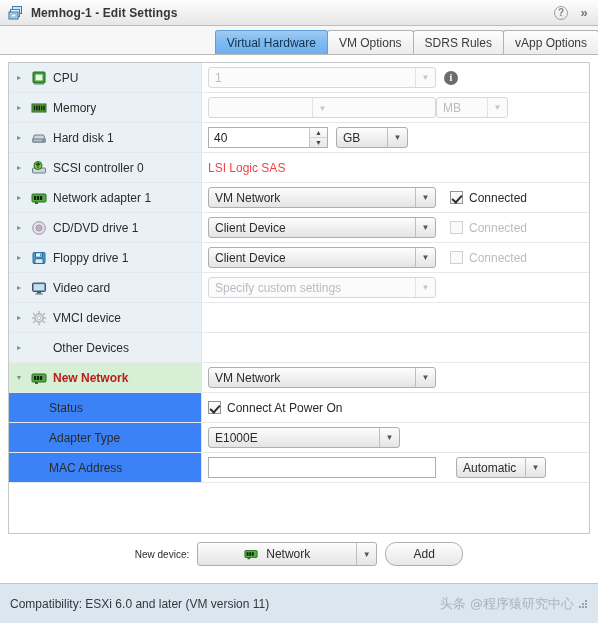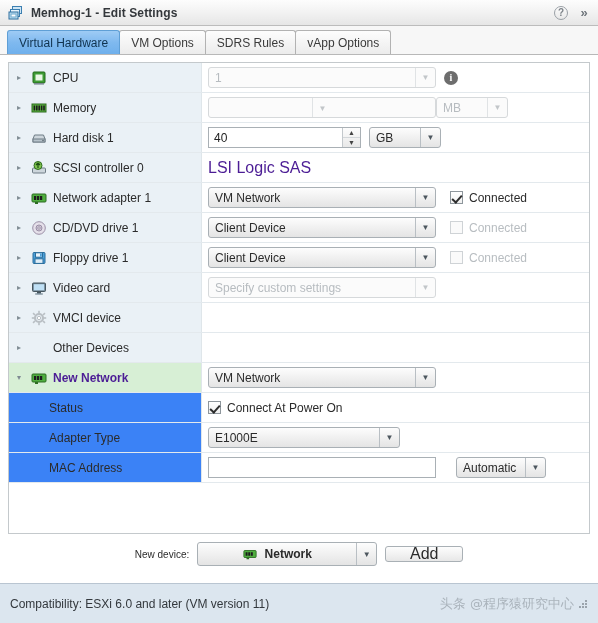--- a/index.html
+++ b/index.html
@@ -44,20 +44,21 @@
   .dbl-chevron { color: #6f767c; font-size: 13px; line-height: 13px; font-weight: bold; }
 
   
   #tabstrip {
     height: 29px;
     background: #f7f7f7;
     padding: 3px 0 0 7px;
     display: flex;
     align-items: flex-end;
     border-bottom: 1px solid #b8b8b8;
+    justify-content: flex-end;
   }
   .tab {
     height: 24px;
     padding: 0 11px;
     display: flex; align-items: center;
     font-size: 12px;
     border: 1px solid #b2b2b2;
     border-bottom: none;
     border-radius: 3px 3px 0 0;
     background: linear-gradient(to bottom,#fdfdfd,#ececec);
@@ -91,21 +92,21 @@
   .cell-label {
     width: 193px;
     flex: 0 0 193px;
     height: 100%;
     background: #eaf1f6;
     border-right: 1px solid #dfe6ea;
     display: flex; align-items: center;
     padding-left: 8px;
   }
   .row.selected .cell-label { background: #d7efd5; }
-  .row.selected .label-text { font-weight: bold; color: #4c1d95; }
+  .row.selected .label-text { font-weight: bold; color: #b91c1c; }
   .row.sub .cell-label { background: #3b82f6; padding-left: 40px; }
   .cell-value {
     flex: 1 1 auto;
     height: 100%;
     display: flex; align-items: center;
     padding-left: 6px;
     background: #ffffff;
   }
   .twisty {
     width: 12px; flex: 0 0 12px;
@@ -186,47 +187,47 @@
     content: "";
     position: absolute; left: 3px; top: 1px;
     width: 4px; height: 8px;
     border: solid #2c2c2c;
     border-width: 0 2px 2px 0;
     transform: rotate(42deg);
   }
   .chk.disabled { color: #b8bdc1; }
   .chk.disabled .box { border-color: #cfd3d6; background: #fafafa; }
 
-  .plaintext { font-size: 16px; color: #4c1d95; }
+  .plaintext { font-size: 12px; color: #ef4444; }
 
   .info-icon {
     width: 14px; height: 14px; border-radius: 50%;
     background: #6d6d6d; color: #fff;
     font-size: 10px; font-weight: bold;
     display: flex; align-items: center; justify-content: center;
     margin-left: 8px; flex: 0 0 14px;
     font-family: "Liberation Serif", serif;
   }
 
   
   #newdevbar {
     height: 40px;
     display: flex; align-items: center; justify-content: center;
     gap: 8px;
     background: #ffffff;
   }
   #newdevbar .nd-label { font-size: 10px; color: #2b2b2b; }
   .btn {
-    height: 16px;
+    height: 24px;
     min-width: 78px;
     border: 1px solid #a9b0b5;
-    border-radius: 3px;
+    border-radius: 11px;
     background: linear-gradient(to bottom,#fdfdfd,#e7e7e7);
     display: flex; align-items: center; justify-content: center;
-    font-size: 16px; color: #2b2b2b;
+    font-size: 12px; color: #2b2b2b;
   }
 
   
   #statusbar {
     position: absolute;
     left: 0; right: 0; bottom: 0;
     height: 40px;
     background: #dce6ef;
     border-top: 1px solid #b9c5d1;
     display: flex; align-items: center;
@@ -323,21 +324,21 @@
         <div class="cell-label">
           <span class="twisty">▸</span>
           <svg viewBox="0 0 16 16" class="dev-icon">
             <path d="M2 9 L3.5 5 H12.5 L14 9 V12 H2 Z" fill="#cdd6dc" stroke="#6f7d86"></path>
             <rect x="2" y="9" width="12" height="3" fill="#b7c3cb" stroke="#6f7d86"></rect>
             <circle cx="12" cy="10.5" r="0.8" fill="#56646d"></circle>
           </svg>
           <span class="label-text">Hard disk 1</span>
         </div>
         <div class="cell-value">
-          <div class="spin" style="width: 153px;">
+          <div class="spin" style="width: 120px;">
             <span class="sv">40</span>
             <span class="btns">
               <div>▲</div>
               <div>▼</div>
             </span>
           </div>
           <div class="combo" style="width: 72px; margin-left: 8px;">
             <span class="cv">GB</span>
             <span class="arrow">▼</span>
           </div>
@@ -522,21 +523,21 @@
             <span class="arrow">▼</span>
           </div>
         </div>
       </div>
     </div>
 </div>
 
 <div id="newdevbar">
   <span class="nd-label">New device:</span>
   <div class="combo" style="width:180px;height:24px;">
-    <span class="cv" style="display:flex;align-items:flex-start;justify-content:center;gap:8px;font-weight:bold;">
+    <span class="cv" style="display:flex;align-items:flex-start;justify-content:center;gap:8px;">
       <svg width="14" height="14" viewBox="0 0 16 16">
         <rect x="1" y="4" width="14" height="8" rx="1" fill="#4fae3f" stroke="#2c6d22"></rect>
         <rect x="3" y="6" width="2.2" height="4" fill="#1d1d1d"></rect>
         <rect x="6" y="6" width="2.2" height="4" fill="#1d1d1d"></rect>
         <rect x="9" y="6" width="2.2" height="4" fill="#1d1d1d"></rect>
         <rect x="4" y="12" width="3" height="2" fill="#2c6d22"></rect>
       </svg>
       <span>Network</span>
     </span>
     <span class="arrow">▼</span>

